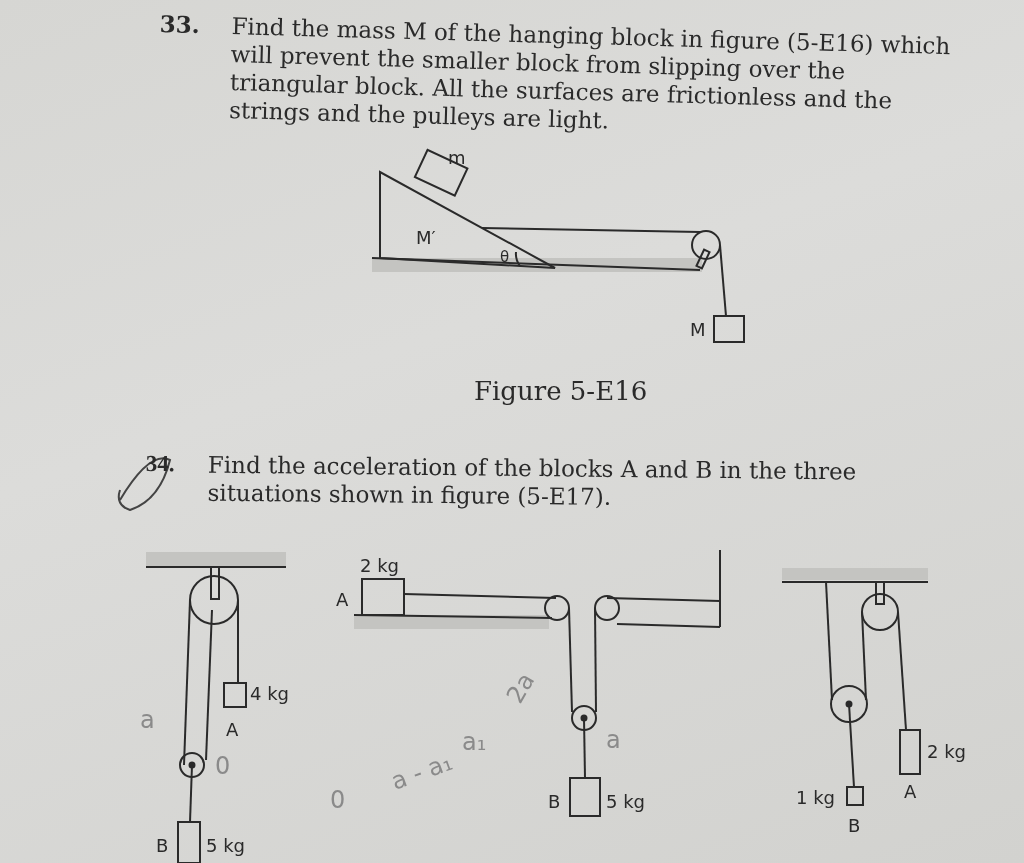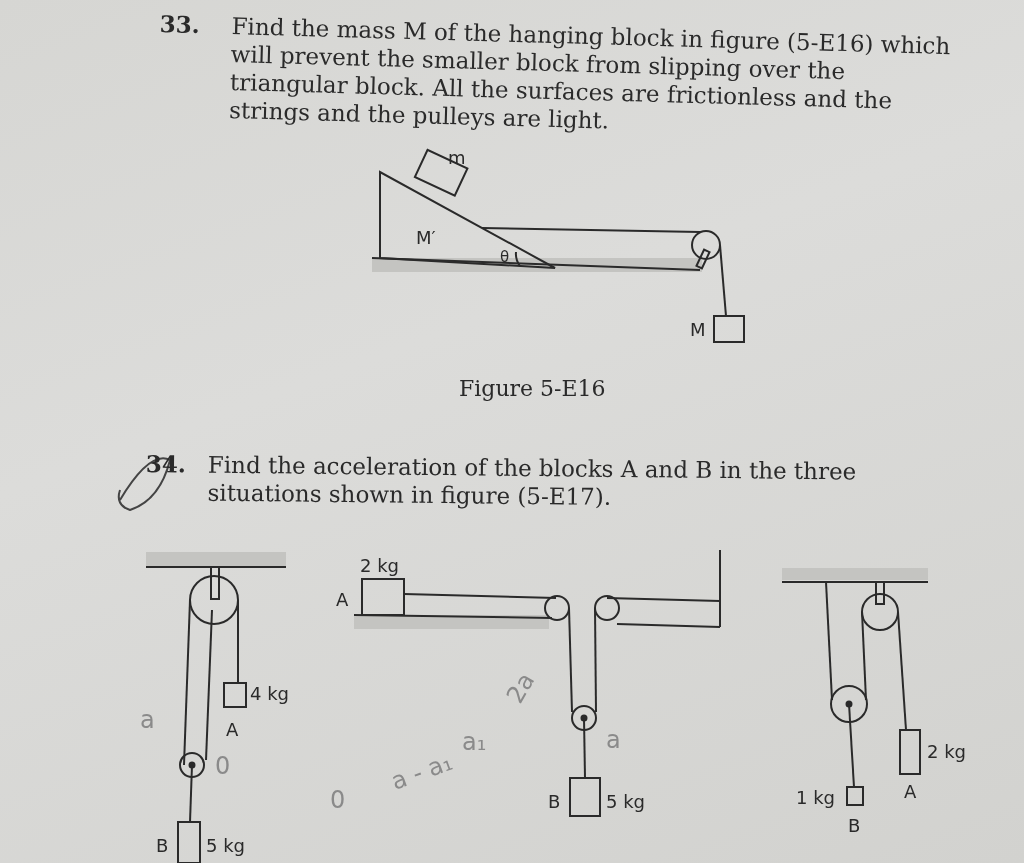--- a/index.html
+++ b/index.html
@@ -6,24 +6,24 @@
   body {
     width:1024px; height:863px; overflow:hidden; position:relative;
     background: linear-gradient(160deg, #d6d6d3 0%, #dcdcda 40%, #d2d2cf 100%);
     font-family: "DejaVu Serif", "Liberation Serif", serif;
     color:#2a2a2a;
   }
   .problem { position:absolute; font-size:23px; line-height:28px; }
   .p33 { left:232px; top:12px; width:720px; transform: rotate(1.6deg); transform-origin: left top; }
   .p34 { left:146px; top:450px; width:830px; transform: rotate(0.6deg); transform-origin: left top; }
   .pnum { font-weight:bold; position:absolute; left:-72px; top:0; }
-  .p34 .pnum { left:0; }
+  .p34 .pnum { left:0;font-family:Liberation Serif, serif; }
   .p34 .ptext { padding-left:62px; display:block; }
   .ptext { font-weight:500; }
-  .fig-caption { position:absolute; left:459px; top:376px; font-size:22px; }
+  .fig-caption { position:absolute; left:474px; top:376px; font-size:26px; }
   svg { position:absolute; left:0; top:0; }
   .lbl { font-family:"DejaVu Sans","Liberation Sans",sans-serif; font-size:18px; fill:#2a2a2a; }
   .hand { font-family:"DejaVu Sans","Liberation Sans",sans-serif; font-size:24px; fill:#8a8a8a; }
 </style>
 </head>
 <body>
 
 <div class="problem p33">
   <span class="pnum">33.</span>
   <span class="ptext">Find the mass M of the hanging block in figure (5-E16) which will prevent the smaller block from slipping over the triangular block. All the surfaces are frictionless and the strings and the pulleys are light.</span>

